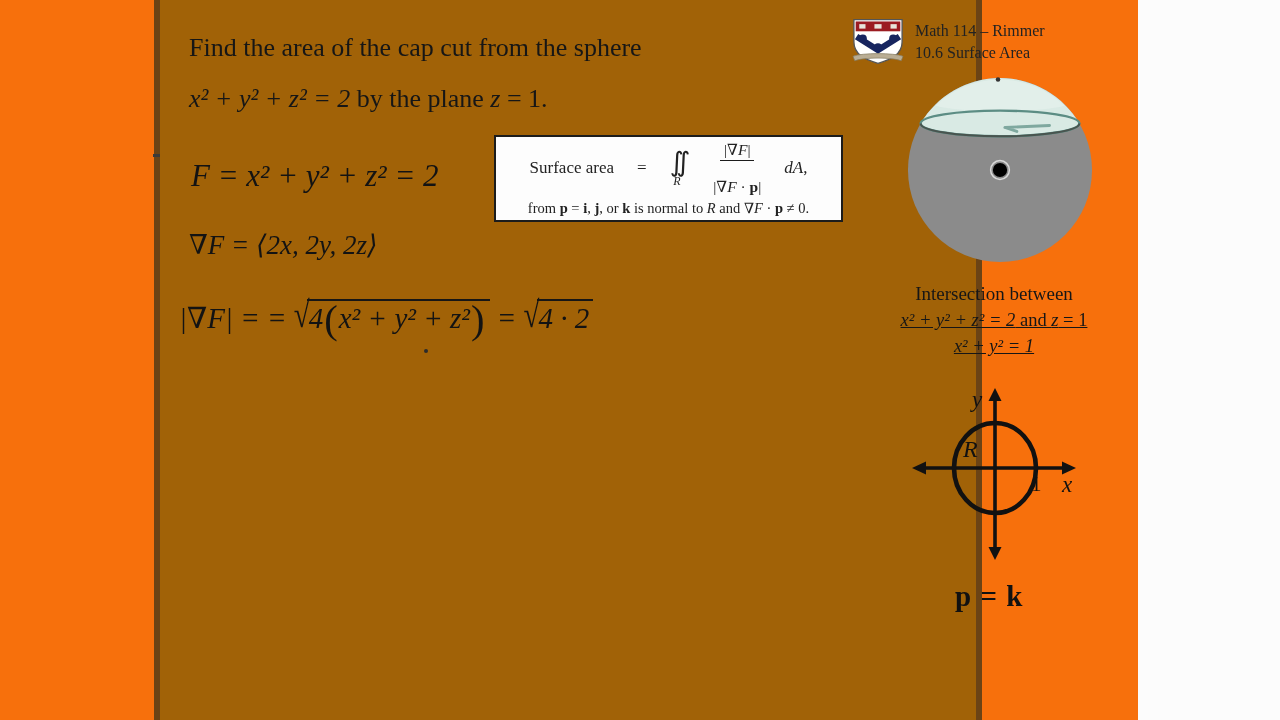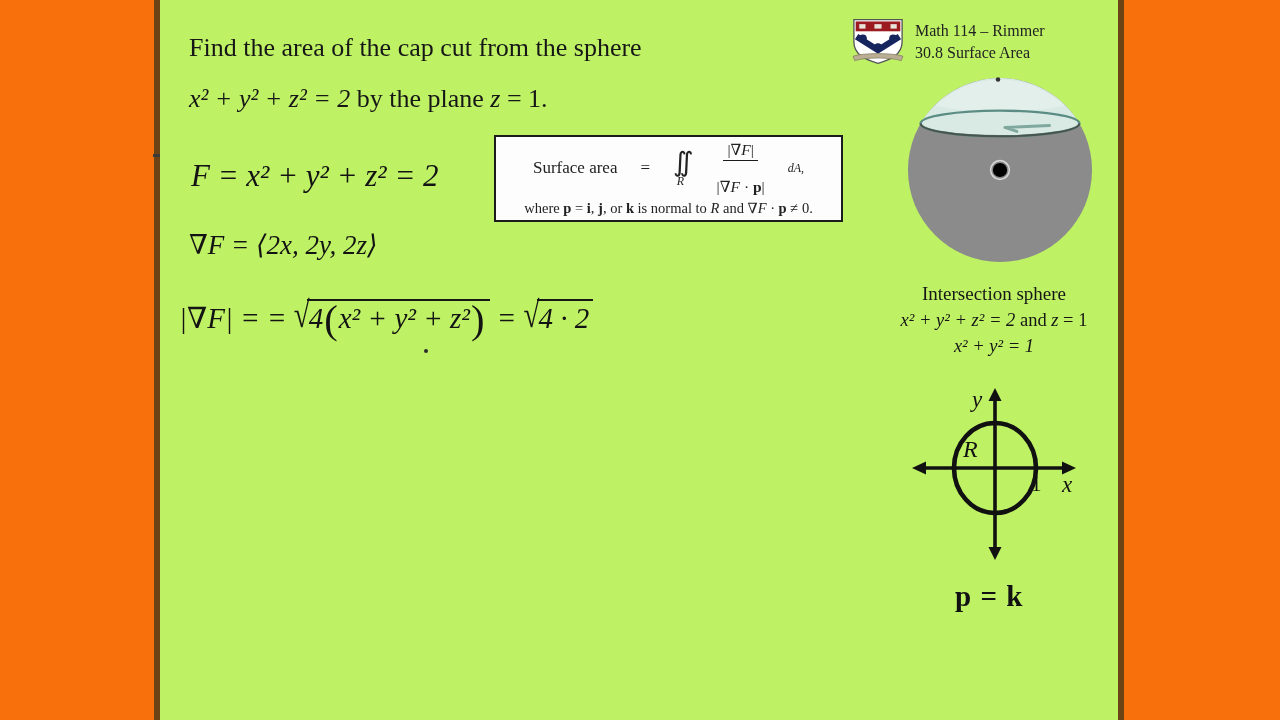--- a/index.html
+++ b/index.html
@@ -1,17 +1,17 @@
 <!DOCTYPE html>
 <html><head>
 <meta charset="utf-8">
 <style>
   html,body{margin:0;padding:0;}
   body{width:1280px;height:720px;overflow:hidden;background:#fcfcfc;}
-  .stage{position:relative;width:1280px;height:720px;background:#bef264;
+  .stage{position:relative;width:1138px;height:720px;background:#a16207;
          font-family:"Liberation Serif","DejaVu Serif",serif;color:#1a1a1a;}
 
   
   .bar-left{position:absolute;left:0;top:0;bottom:0;width:160px;
             background:#f7700c;border-right:6px solid #6b4315;box-sizing:border-box;}
   .bar-right{position:absolute;right:0;top:0;bottom:0;width:162px;
              background:#f7700c;border-left:6px solid #6b4315;box-sizing:border-box;}
 
   .abs{position:absolute;}
 
@@ -36,27 +36,27 @@
                border:2px solid #1c1c1c;background:#fdfdfd;box-sizing:border-box;
                display:flex;flex-direction:column;align-items:center;justify-content:center;}
   .fb-line1{display:flex;align-items:center;gap:23px;font-size:17px;color:#222;}
   .iint-wrap{display:inline-flex;flex-direction:column;align-items:center;line-height:1;}
   .iint-glyph{font-family:"DejaVu Sans",sans-serif;font-size:27px;letter-spacing:-0.28em;
               padding-right:0.28em;line-height:0.95;}
   .iint-sub{font-size:12px;font-style:italic;margin-top:0px;margin-left:-6px;}
   .frac{display:inline-flex;flex-direction:column;align-items:center;font-size:15.5px;line-height:1.25;}
   .frac .num{border-bottom:1.4px solid #1c1c1c;padding:0 4px 1px 4px;}
   .frac .den{padding-top:16px;}
-  .fb-dA{font-size:12px;}
+  .fb-dA{font-size:17px;}
   .fb-line2{font-size:14.5px;margin-top:4px;white-space:nowrap;color:#222;}
 
   
   .intersection{position:absolute;left:868px;top:283px;width:252px;text-align:center;color:#161616;}
   .intersection .ix-title{font-size:19px;}
-  .intersection .ix-eq{font-size:18.5px;margin-top:5px;white-space:nowrap;}
+  .intersection .ix-eq{font-size:18.5px;margin-top:5px;white-space:nowrap;text-decoration:underline;}
   .conclusion{position:absolute;left:955px;top:580px;font-size:29px;font-weight:bold;
               letter-spacing:1px;color:#111;}
 
   
   .stray-dot{position:absolute;left:424px;top:349px;width:4px;height:4px;background:#2b2b2b;border-radius:50%;}
   .border-tick{position:absolute;left:153px;top:154px;width:7px;height:3px;background:#3a3a3a;}
 </style>
 </head>
 <body>
 
@@ -72,21 +72,21 @@
     <rect x="26" y="8" width="8" height="5" fill="#e8e4da"></rect>
     <rect x="44" y="8" width="7" height="5" fill="#e8e4da"></rect>
     <path d="M6 22 L30 37 L54 22" fill="none" stroke="#17255f" stroke-width="7"></path>
     <circle cx="13" cy="24" r="4.5" fill="#17255f"></circle>
     <circle cx="30" cy="34" r="4.5" fill="#17255f"></circle>
     <circle cx="47" cy="24" r="4.5" fill="#17255f"></circle>
     <path d="M2 44 C12 40 48 40 58 44 L56 49 C46 45 14 45 4 49 Z" fill="#b9ad94" stroke="#857a60" stroke-width="0.8"></path>
   </svg>
   <div class="course-info">
     <div>Math 114 – Rimmer</div>
-    <div>30.8 Surface Area</div>
+    <div>10.6 Surface Area</div>
   </div>
 
   <div class="title-line" style="left:189px;top:33px">Find the area of the cap cut from the sphere</div>
   <div class="title-line" style="left:189px;top:84px"><span class="it">x² + y² + z² = 2</span><span>  by the plane </span><span class="it">z</span><span> = 1.</span></div>
 
   <div class="eq" style="left:191px;top:158px;font-size:31px">F = x² + y² + z² = 2</div>
 
   <div class="eq" style="left:189px;top:229px;font-size:27px">∇F = ⟨2x, 2y, 2z⟩</div>
 
   <div class="eq" style="left:179px;top:299px;font-size:29px">
@@ -105,37 +105,37 @@
       <span class="iint-wrap">
         <span class="iint-glyph">∫∫</span>
         <span class="iint-sub">R</span>
       </span>
       <span class="frac">
         <span class="num"><span>|∇</span><span class="it">F</span><span>|</span></span>
         <span class="den"><span>|∇</span><span class="it">F</span><span> · </span><span class="bd">p</span><span>|</span></span>
       </span>
       <span class="fb-dA"><span class="it">dA</span><span>,</span></span>
     </div>
-    <div class="fb-line2"><span>where </span><span class="bd">p</span><span> = </span><span class="bd">i</span><span>, </span><span class="bd">j</span><span>, or </span><span class="bd">k</span><span> is normal to </span><span class="it">R</span><span> and </span><span>∇</span><span class="it">F</span><span> · </span><span class="bd">p</span><span> ≠ 0.</span></div>
+    <div class="fb-line2"><span>from </span><span class="bd">p</span><span> = </span><span class="bd">i</span><span>, </span><span class="bd">j</span><span>, or </span><span class="bd">k</span><span> is normal to </span><span class="it">R</span><span> and </span><span>∇</span><span class="it">F</span><span> · </span><span class="bd">p</span><span> ≠ 0.</span></div>
   </div>
 
   <svg class="abs" style="left:906px;top:76px" width="188" height="188" viewBox="0 0 190 190">
     <circle cx="95" cy="95" r="93" fill="#8b8b8b"></circle>
     <path d="M14.8 48 A 93 93 0 0 1 175.2 48 A 80.2 13 0 0 1 14.8 48 Z" fill="#d9eae4"></path>
     <path d="M30 30 A 93 93 0 0 1 160 30 A 72 10 0 0 1 30 30 Z" fill="#e6f1ec" opacity="0.7"></path>
     <ellipse cx="95" cy="48" rx="80.2" ry="13" fill="none" stroke="#5c8d84" stroke-width="2.5"></ellipse>
     <path d="M14.8 48 A 80.2 13 0 0 0 175.2 48" fill="none" stroke="#49544f" stroke-width="2"></path>
     <path d="M100 52 L145 50 M100 52 L112 56" stroke="#7fa89f" stroke-width="3" fill="none" stroke-linecap="round"></path>
     <circle cx="93" cy="3.5" r="2.3" fill="#333"></circle>
     <circle cx="95" cy="95" r="9.5" fill="none" stroke="#d9d9d9" stroke-width="1.5"></circle>
     <circle cx="95" cy="95" r="7.2" fill="#000"></circle>
   </svg>
 
   <div class="intersection">
-    <div class="ix-title">Intersection sphere</div>
+    <div class="ix-title">Intersection between</div>
     <div class="ix-eq"><span class="it">x² + y² + z² = 2</span><span>  and </span><span class="it">z</span><span> = 1</span></div>
     <div class="ix-eq it">x² + y² = 1</div>
   </div>
 
   <svg class="abs" style="left:912px;top:388px" width="168" height="172" viewBox="0 0 168 172">
     <line x1="83" y1="10" x2="83" y2="162" stroke="#111" stroke-width="3.6"></line>
     <polygon points="83,0 76.5,13 89.5,13" fill="#111"></polygon>
     <polygon points="83,172 76.5,159 89.5,159" fill="#111"></polygon>
     <line x1="12" y1="80" x2="152" y2="80" stroke="#111" stroke-width="3.6"></line>
     <polygon points="0,80 14,73.5 14,86.5" fill="#111"></polygon>

